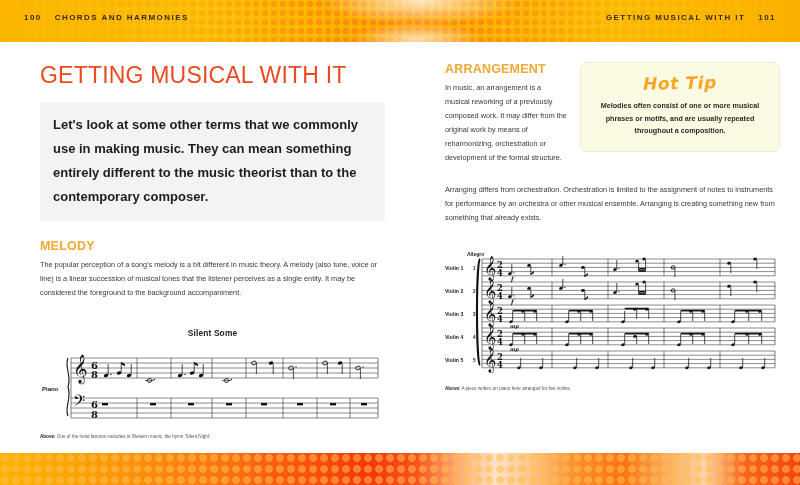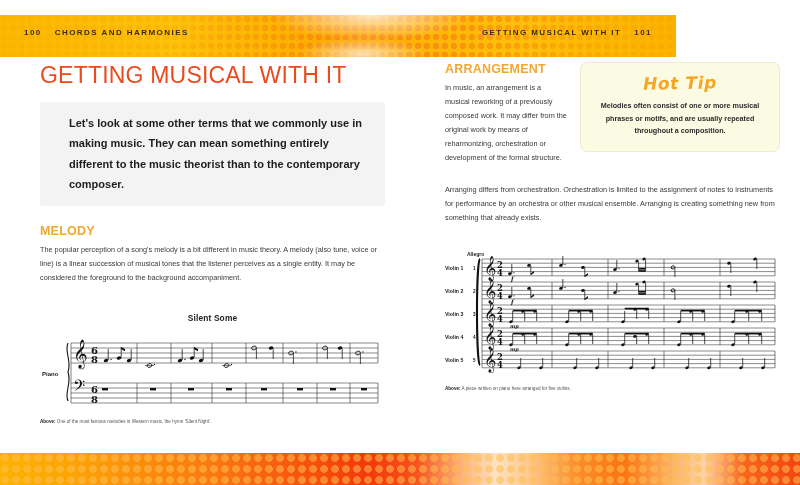--- a/index.html
+++ b/index.html
@@ -11,27 +11,26 @@
   }
   .page {
     position: relative;
     width: 800px; height: 485px;
     background: #ffffff;
   }
 
   
   .top-band {
     position: absolute; left: 0; top: 0;
-    width: 676px; height: 42px;
+    width: 800px; height: 42px;
     background: linear-gradient(90deg,
         #fbb800 0%, #fcbc04 12%, #fdc20a 26%,
         #fdb300 42%, #fca400 52%, #fdb406 62%,
         #fdc109 76%, #fcb902 88%, #fbb300 100%);
     overflow: hidden;
-    margin-top: 15px;
   }
   .top-dots {
     position: absolute; left: 0; top: 0;
     width: 800px; height: 42px;
     background-image:
       radial-gradient(circle at 4px 4px, rgba(247,110,20,0.55) 3.1px, rgba(247,110,20,0) 3.6px);
     background-size: 9px 9px;
     -webkit-mask-image: linear-gradient(90deg,
         rgba(0,0,0,0.10) 0%, rgba(0,0,0,0.25) 22%, rgba(0,0,0,0.85) 40%,
         rgba(0,0,0,1) 50%, rgba(0,0,0,0.85) 60%, rgba(0,0,0,0.25) 78%,
@@ -96,23 +95,22 @@
     letter-spacing: 0.2px;
     margin-top: 20px;
   }
   .intro-box {
     margin-top: 13px;
     background: #f3f3f3;
     border-radius: 3px;
     padding: 11px 13px 12px 13px;
   }
   .intro-box p {
-    font-size: 11px; font-weight: bold; color: #1d1d1d;
+    font-size: 13px; font-weight: bold; color: #1d1d1d;
     line-height: 1.85;
-    margin-left: 16px;
   }
   h2.sec {
     color: #f0a832;
     font-size: 12.5px;
     font-weight: bold;
     letter-spacing: 0.2px;
     margin-top: 18px;
   }
   h2.sec.right { margin-top: 20px; }
   p.body {

